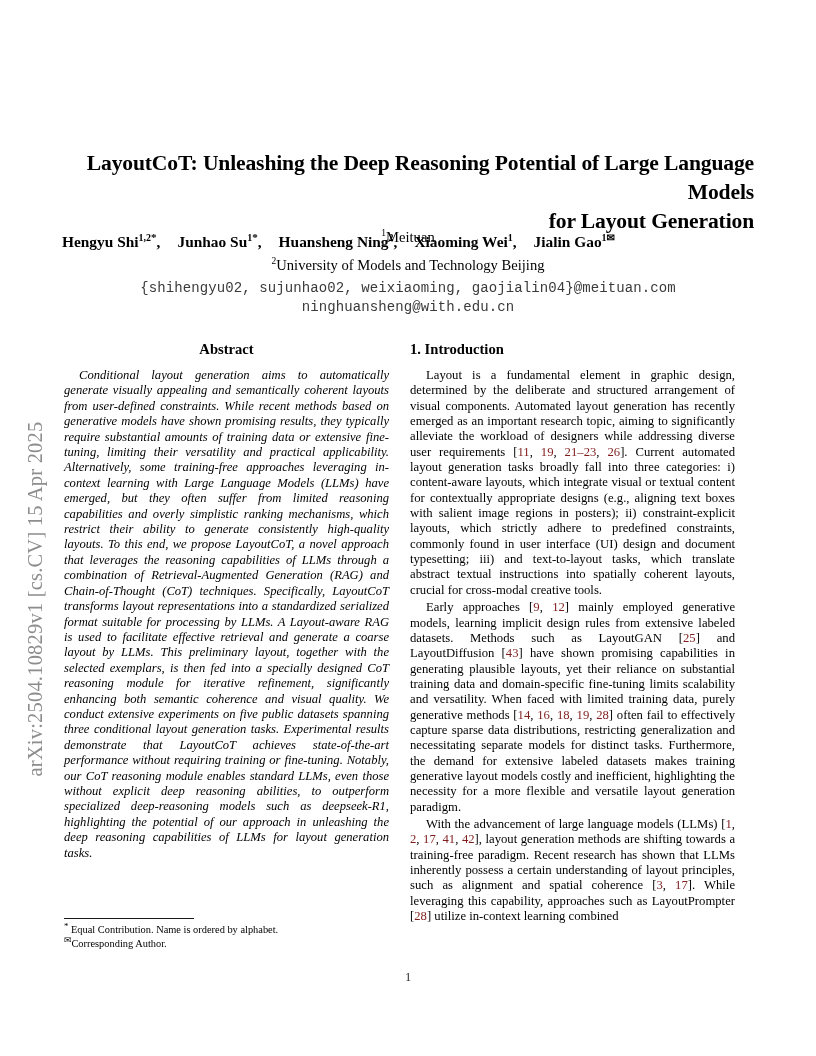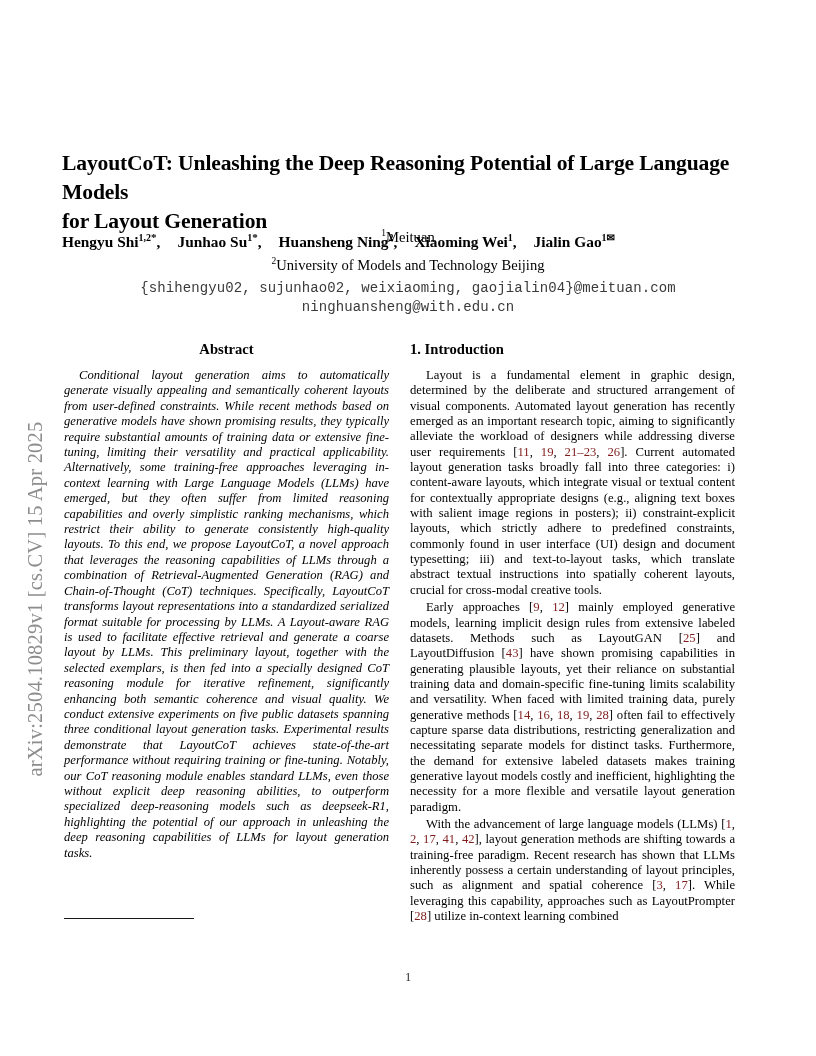--- a/index.html
+++ b/index.html
@@ -43,21 +43,21 @@
     color: #8d8d8d;
     white-space: nowrap;
   }
 
   
   .title {
     position: absolute;
     left: 62px;
     top: 135px;
     width: 692px;
-    text-align: left;
+    text-align: right;
     font-size: 21.6px;
     font-weight: bold;
     line-height: 29px;
     letter-spacing: -0.15px;
   }
 
   
   .authors {
     position: absolute;
     left: 62px;
@@ -212,17 +212,21 @@
     <div class="sec-head">1. Introduction</div>
     <div class="intro-body">
         <p>Layout is a fundamental element in graphic design, determined by the deliberate and structured arrangement of visual components. Automated layout generation has recently emerged as an important research topic, aiming to significantly alleviate the workload of designers while addressing diverse user requirements [<span class="cite">11</span>, <span class="cite">19</span>, <span class="cite">21–23</span>, <span class="cite">26</span>]. Current automated layout generation tasks broadly fall into three categories: i) content-aware layouts, which integrate visual or textual content for contextually appropriate designs (e.g., aligning text boxes with salient image regions in posters); ii) constraint-explicit layouts, which strictly adhere to predefined constraints, commonly found in user interface (UI) design and document typesetting; iii) and text-to-layout tasks, which translate abstract textual instructions into spatially coherent layouts, crucial for cross-modal creative tools.</p>
         <p>Early approaches [<span class="cite">9</span>, <span class="cite">12</span>] mainly employed generative models, learning implicit design rules from extensive labeled datasets. Methods such as LayoutGAN [<span class="cite">25</span>] and LayoutDiffusion [<span class="cite">43</span>] have shown promising capabilities in generating plausible layouts, yet their reliance on substantial training data and domain-specific fine-tuning limits scalability and versatility. When faced with limited training data, purely generative methods [<span class="cite">14</span>, <span class="cite">16</span>, <span class="cite">18</span>, <span class="cite">19</span>, <span class="cite">28</span>] often fail to effectively capture sparse data distributions, restricting generalization and necessitating separate models for distinct tasks. Furthermore, the demand for extensive labeled datasets makes training generative layout models costly and inefficient, highlighting the necessity for a more flexible and versatile layout generation paradigm.</p>
         <p>With the advancement of large language models (LLMs) [<span class="cite">1</span>, <span class="cite">2</span>, <span class="cite">17</span>, <span class="cite">41</span>, <span class="cite">42</span>], layout generation methods are shifting towards a training-free paradigm. Recent research has shown that LLMs inherently possess a certain understanding of layout principles, such as alignment and spatial coherence [<span class="cite">3</span>, <span class="cite">17</span>]. While leveraging this capability, approaches such as LayoutPrompter [<span class="cite">28</span>] utilize in-context learning combined</p>
       </div>
   </div>
 
   <div class="footnote">
     <div class="rule"></div>
+    <div class="fn-lines">
+        <div class="fn-line"><span class="fn-mark">*</span> Equal Contribution. Name is ordered by alphabet.</div>
+        <div class="fn-line"><span class="fn-mark">✉</span>Corresponding Author.</div>
+      </div>
   </div>
 
   <div class="page-number">1</div>
 
 </div>
 
 </body></html>

